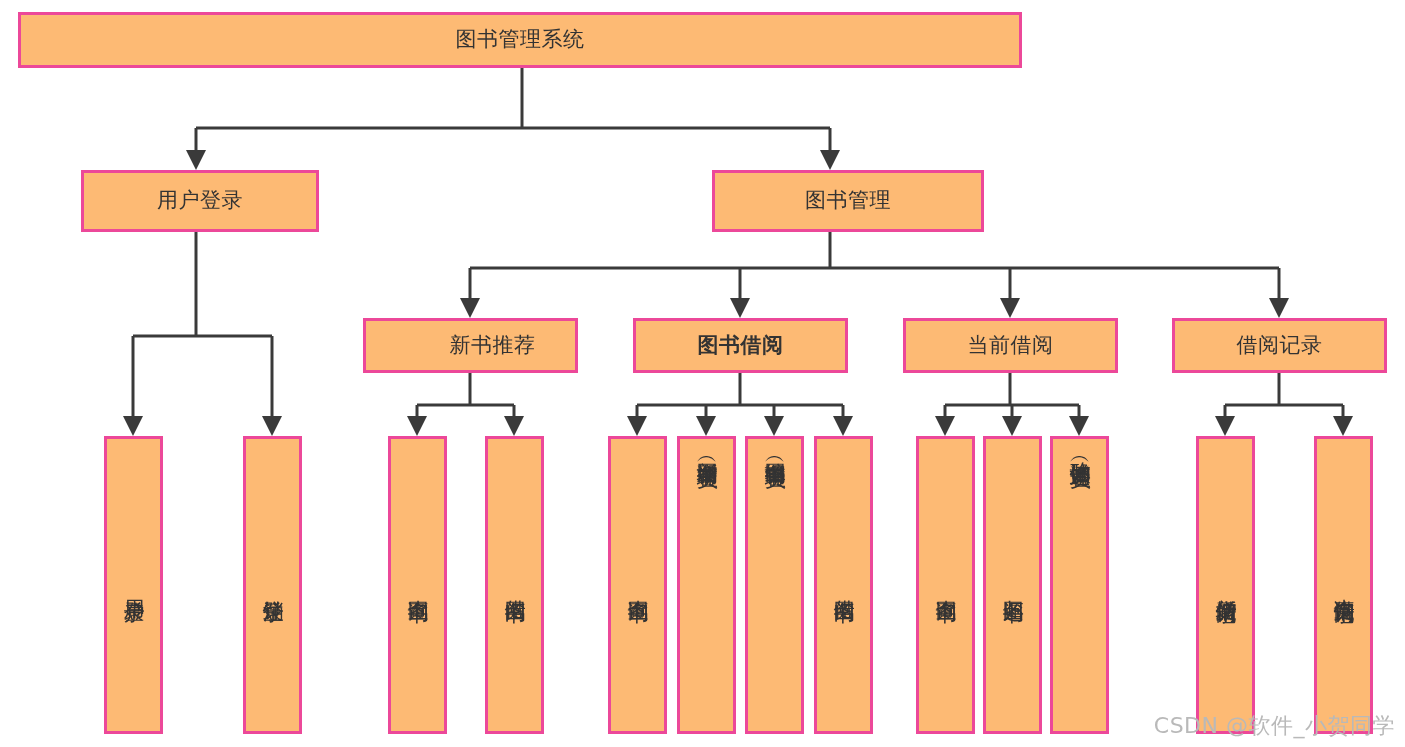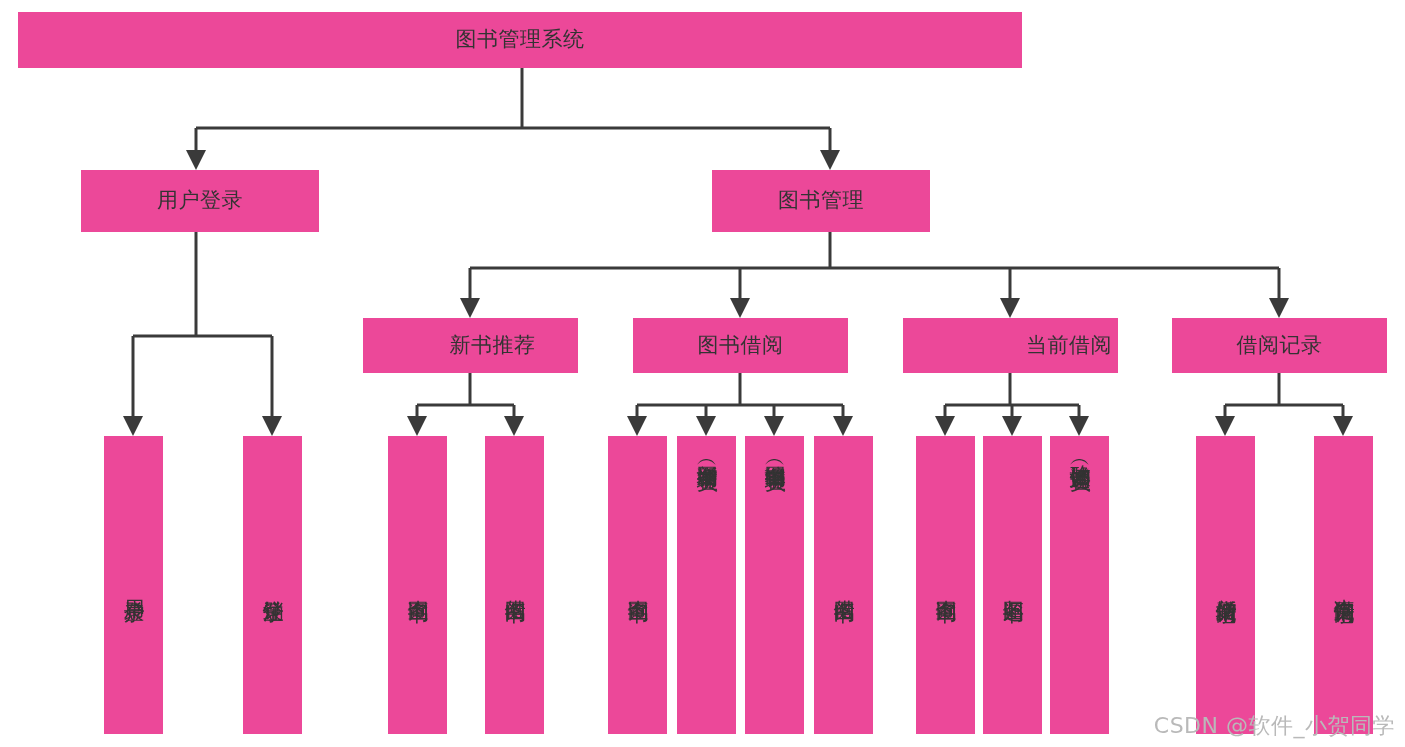--- a/index.html
+++ b/index.html
@@ -16,22 +16,22 @@
   }
   svg#wires{
     position:absolute;
     left:0;top:0;
     width:1405px;height:747px;
     pointer-events:none;
   }
   .node{
     position:absolute;
     box-sizing:border-box;
-    background:#ec4899;
-    border:6px solid #ec4899;
+    background:#fdba74;
+    border:3px solid #ec4899;
     display:flex;
     align-items:center;
     justify-content:center;
     color:#333333;
   }
   .node.horiz .label{
     font-size:21px;
     line-height:1.1;
     letter-spacing:0.5px;
     white-space:nowrap;
@@ -152,31 +152,31 @@
     </g>
   </svg>
 
   <div class="node horiz" style="left:18px;top:12px;width:1004px;height:56px;">
     <span class="label">图书管理系统</span>
   </div>
 
   <div class="node horiz" style="left:81px;top:170px;width:238px;height:62px;">
     <span class="label">用户登录</span>
   </div>
-  <div class="node horiz" style="left:712px;top:170px;width:218px;height:62px;">
+  <div class="node horiz" style="left:712px;top:170px;width:272px;height:62px;">
     <span class="label">图书管理</span>
   </div>
 
   <div class="node horiz" style="left:363px;top:318px;width:215px;height:55px;padding-left:44px;">
     <span class="label">新书推荐</span>
   </div>
-  <div class="node horiz" style="left:633px;top:318px;width:215px;height:55px;">
+  <div class="node horiz" style="left:633px;top:318px;width:215px;height:55px;font-weight:bold;">
     <span class="label">图书借阅</span>
   </div>
-  <div class="node horiz" style="left:903px;top:318px;width:215px;height:55px;justify-content:flex-end;">
+  <div class="node horiz" style="left:903px;top:318px;width:215px;height:55px;">
     <span class="label">当前借阅</span>
   </div>
   <div class="node horiz" style="left:1172px;top:318px;width:215px;height:55px;">
     <span class="label">借阅记录</span>
   </div>
 
   <div class="node vert center" style="left:104px;top:436px;width:59px;height:298px;">
     <span class="label">用户登录</span>
   </div>
   <div class="node vert center" style="left:243px;top:436px;width:59px;height:298px;">

